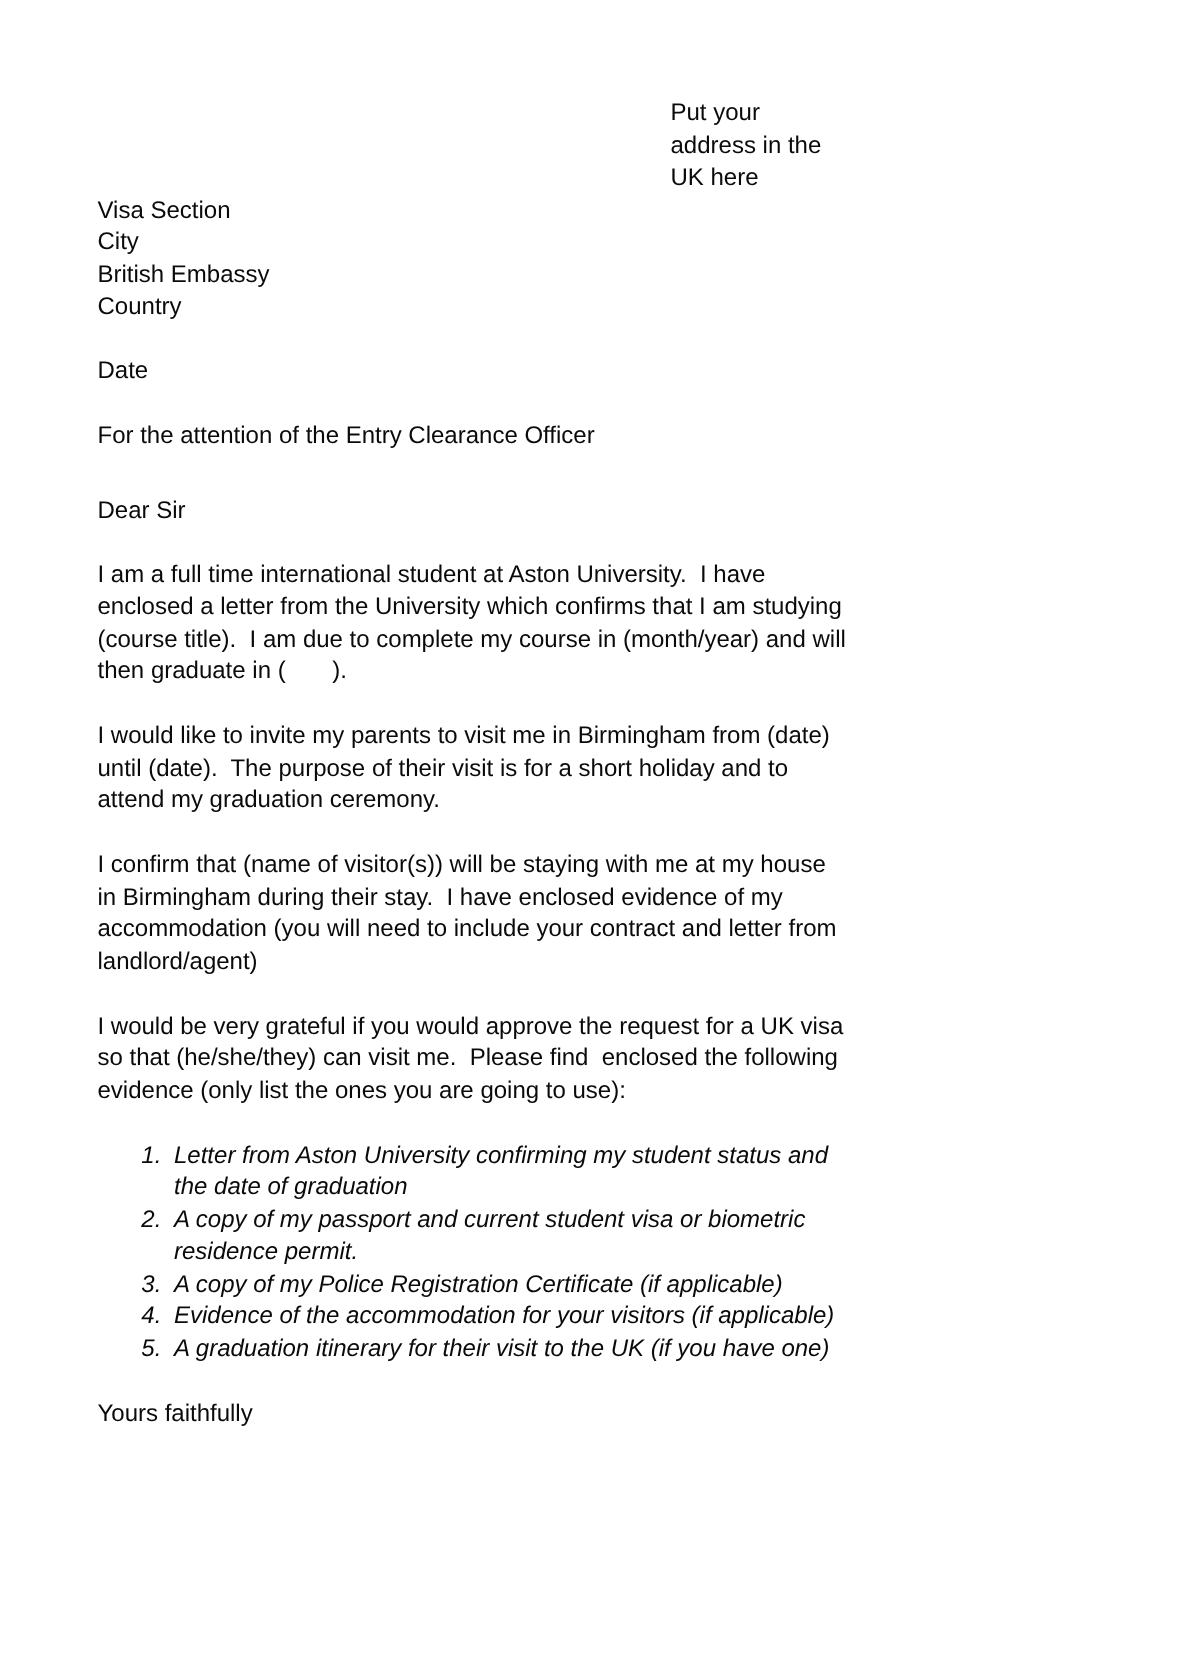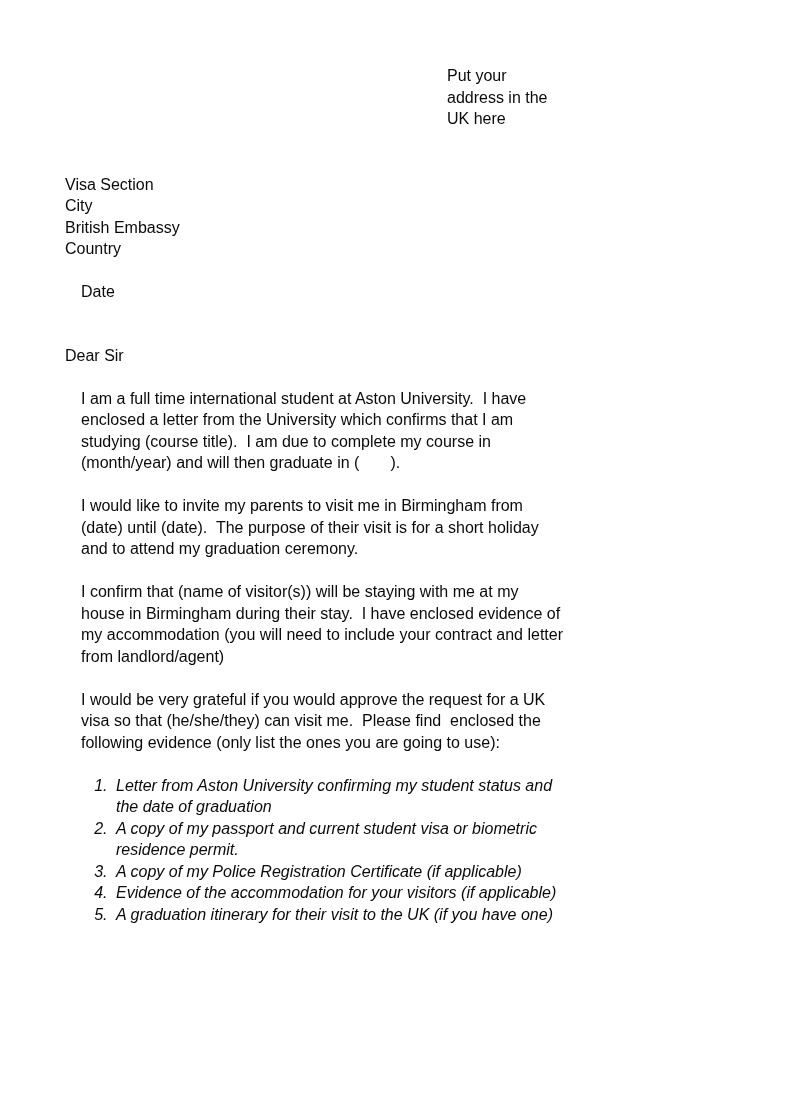--- a/index.html
+++ b/index.html
@@ -23,24 +23,23 @@
     padding: 65px 62px 40px 65px;
     background: #ffffff;
   }
   .line, .para, .list-item {
     white-space: pre-wrap;
   }
   .sender-line {
     margin: 0 0 0 382px; 
   }
   .recipient-block {
-    margin-top: 44px;
   }
-  .gap-1 { margin-top: 21.5px; margin-left: 16px; }  
-  .gap-2 { margin-top: 42px; }    
+  .gap-1 { margin-top: 21.5px; }  
+  .gap-2 { margin-top: 28px; }    
   ol.enclosures {
     margin: 21.5px 0 0 0;
     padding: 0 0 0 47px;
   }
   ol.enclosures li {
     margin: 0;
     padding-left: 4px;
     white-space: pre-wrap;
     font-style: italic;
   }
@@ -54,20 +53,21 @@
 
   <div class="recipient-block">
     <div class="line">Visa Section</div>
     <div class="line">City</div>
     <div class="line">British Embassy</div>
     <div class="line">Country</div>
   </div>
 
   <div class="line gap-1">Date</div>
 
+  <div class="line gap-1">For the attention of the Entry Clearance Officer</div>
 
   <div class="line gap-2">Dear Sir</div>
 
 
   <div class="para gap-1">I am a full time international student at Aston University.  I have enclosed a letter from the University which confirms that I am studying (course title).  I am due to complete my course in (month/year) and will then graduate in (       ).</div>
 
   <div class="para gap-1">I would like to invite my parents to visit me in Birmingham from (date) until (date).  The purpose of their visit is for a short holiday and to attend my graduation ceremony.</div>
 
   <div class="para gap-1">I confirm that (name of visitor(s)) will be staying with me at my house in Birmingham during their stay.  I have enclosed evidence of my accommodation (you will need to include your contract and letter from landlord/agent)</div>
 
@@ -75,14 +75,15 @@
   <div class="para gap-1">I would be very grateful if you would approve the request for a UK visa so that (he/she/they) can visit me.  Please find  enclosed the following evidence (only list the ones you are going to use):</div>
 
   <ol class="enclosures">
     <li class="list-item">Letter from Aston University confirming my student status and the date of graduation</li>
     <li class="list-item">A copy of my passport and current student visa or biometric residence permit.</li>
     <li class="list-item">A copy of my Police Registration Certificate (if applicable)</li>
     <li class="list-item">Evidence of the accommodation for your visitors (if applicable)</li>
     <li class="list-item">A graduation itinerary for their visit to the UK (if you have one)</li>
   </ol>
 
+  <div class="line gap-1">Yours faithfully</div>
 
 </div>
 
 </body></html>

